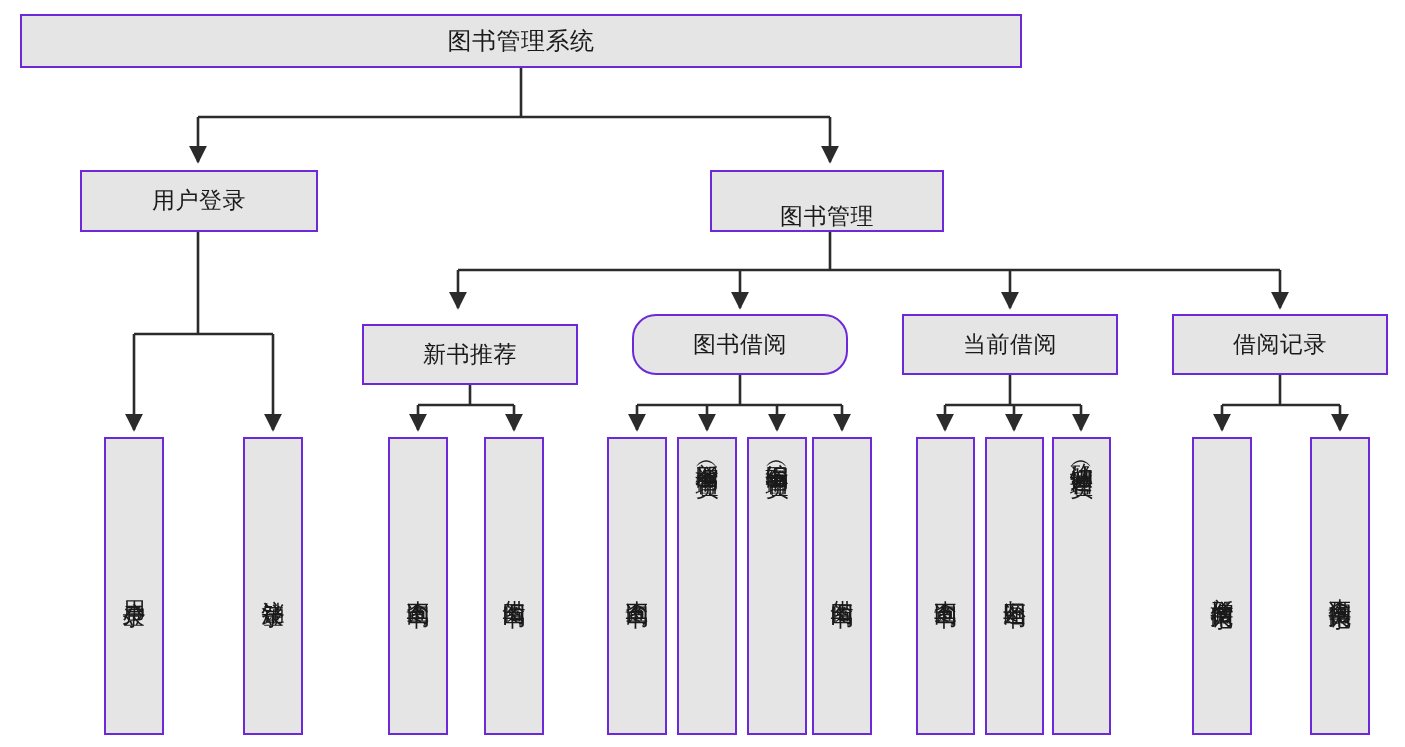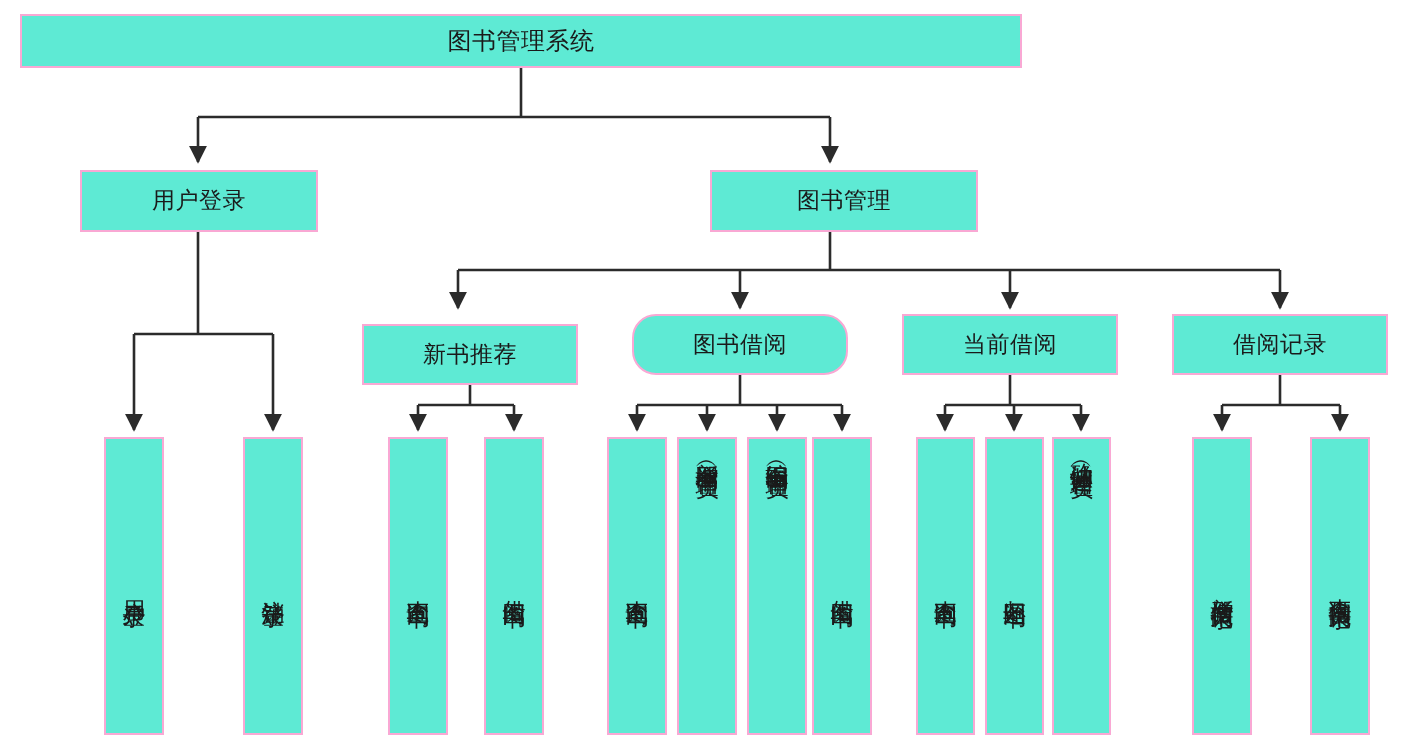--- a/index.html
+++ b/index.html
@@ -21,22 +21,22 @@
   #diagram-svg {
     position: absolute;
     left: 0;
     top: 0;
     width: 1405px;
     height: 747px;
   }
   .node {
     position: absolute;
     box-sizing: border-box;
-    border: 2px solid #f9a8d4;
-    background: #5eead4;
+    border: 2px solid #6d28d9;
+    background: #e5e5e5;
     display: flex;
     align-items: center;
     justify-content: center;
     color: #1a1a1a;
     z-index: 2;
   }
   .node-label {
     display: block;
     text-align: center;
     line-height: 1.18;
@@ -134,21 +134,21 @@
     </g>
   </svg>
 
   <div class="node h root" style="left:20px; top:14px; width:1002px; height:54px;">
     <span class="node-label">图书管理系统</span>
   </div>
 
   <div class="node h" style="left:80px; top:170px; width:238px; height:62px;">
     <span class="node-label">用户登录</span>
   </div>
-  <div class="node h" style="left:710px; top:170px; width:268px; height:62px;">
+  <div class="node h" style="left:710px; top:170px; width:234px; height:62px;align-items:flex-end;">
     <span class="node-label">图书管理</span>
   </div>
 
   <div class="node h" style="left:362px; top:314px; width:216px; height:61px;margin-top:10px;">
     <span class="node-label">新书推荐</span>
   </div>
   <div class="node h" style="left:632px; top:314px; width:216px; height:61px;border-radius:24px;">
     <span class="node-label">图书借阅</span>
   </div>
   <div class="node h" style="left:902px; top:314px; width:216px; height:61px;">

